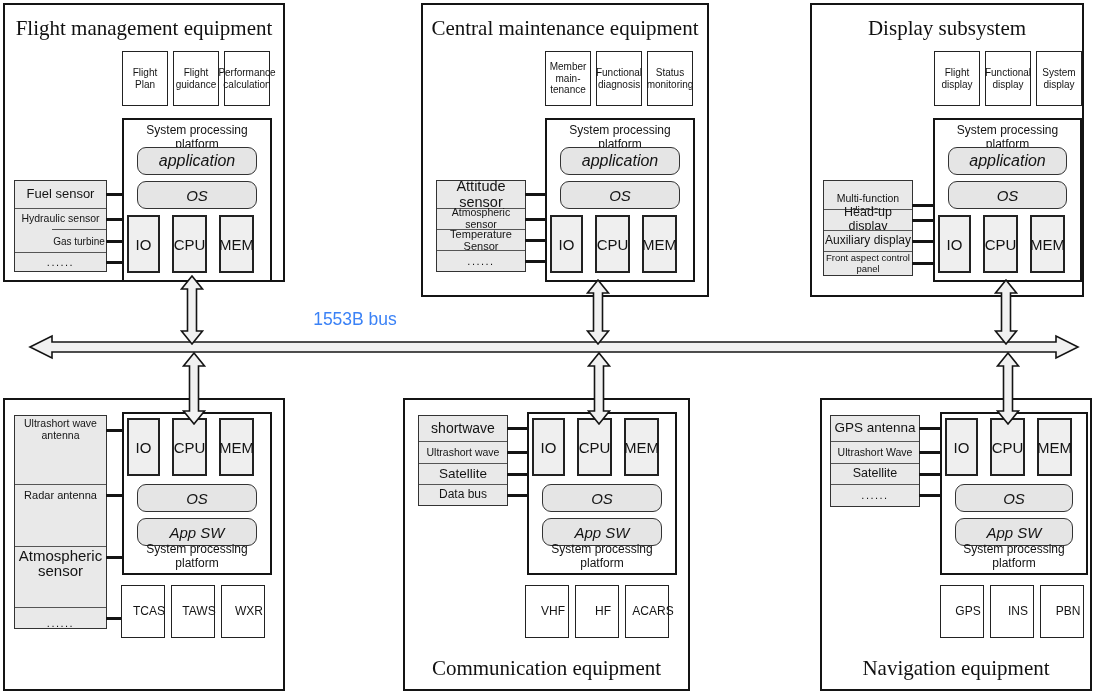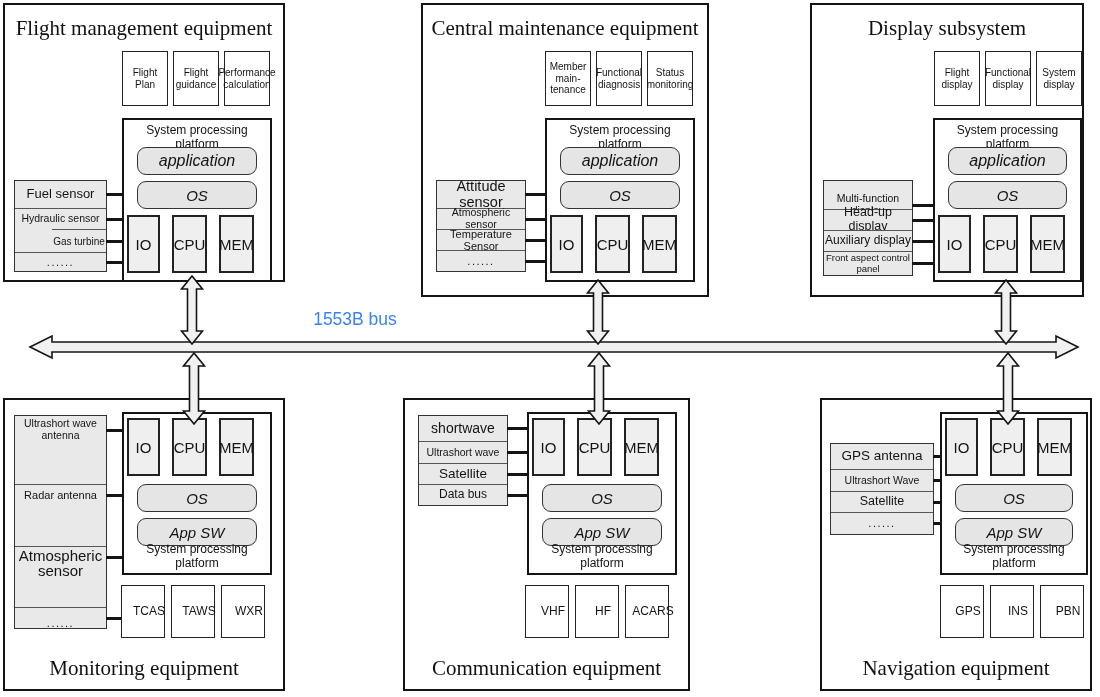--- a/index.html
+++ b/index.html
@@ -99,21 +99,21 @@
         padding-top:1px;z-index:2;overflow:visible;background:transparent;}
   .p-mon .peri:nth-of-type(4){align-items:flex-start;padding-top:9px;}
 
   .p-com .peris{left:13px;width:90px;grid-template-rows:25px 22px 21px 21px;}
   .p-com .peri::after{width:21px;}
   .p-com .peri:nth-of-type(1){font-size:14px;}
   .p-com .peri:nth-of-type(2){font-size:10.5px;}
   .p-com .peri:nth-of-type(3){font-size:13.5px;}
   .p-com .peri:nth-of-type(4){font-size:12px;}
 
-  .p-nav .peris{left:8px;width:104px;grid-template-rows:25px 22px 21px 22px;margin-top:28px;}
+  .p-nav .peris{left:8px;width:90px;grid-template-rows:25px 22px 21px 22px;}
   .p-nav .peri::after{width:22px;}
   .p-nav .peri:nth-of-type(1){font-size:13.5px;}
   .p-nav .peri:nth-of-type(2){font-size:10.5px;}
   .p-nav .peri:nth-of-type(3){font-size:12.5px;}
 
   .dots{letter-spacing:1.5px;}
 
   
   .overlay{position:absolute;left:0;top:0;pointer-events:none;z-index:10;}
   .bus-label{position:absolute;left:300px;top:309px;width:110px;text-align:center;
@@ -240,21 +240,20 @@
           <div class="layer">App SW</div>
         </div>
       <div class="plabel">System processing platform</div>
     </div>
     <div class="chips">
 
     <div class="chip">TCAS</div>
         <div class="chip">TAWS</div>
         <div class="chip">WXR</div>
       </div>
-    <div class="title">Monitoring equipment</div>
   </section>
 
   <section class="panel bottom p-com">
     <div class="peris">
 
     <div class="peri">shortwave</div>
         <div class="peri">Ultrashort wave</div>
         <div class="peri">Satellite</div>
         <div class="peri">Data bus</div>
       </div>

